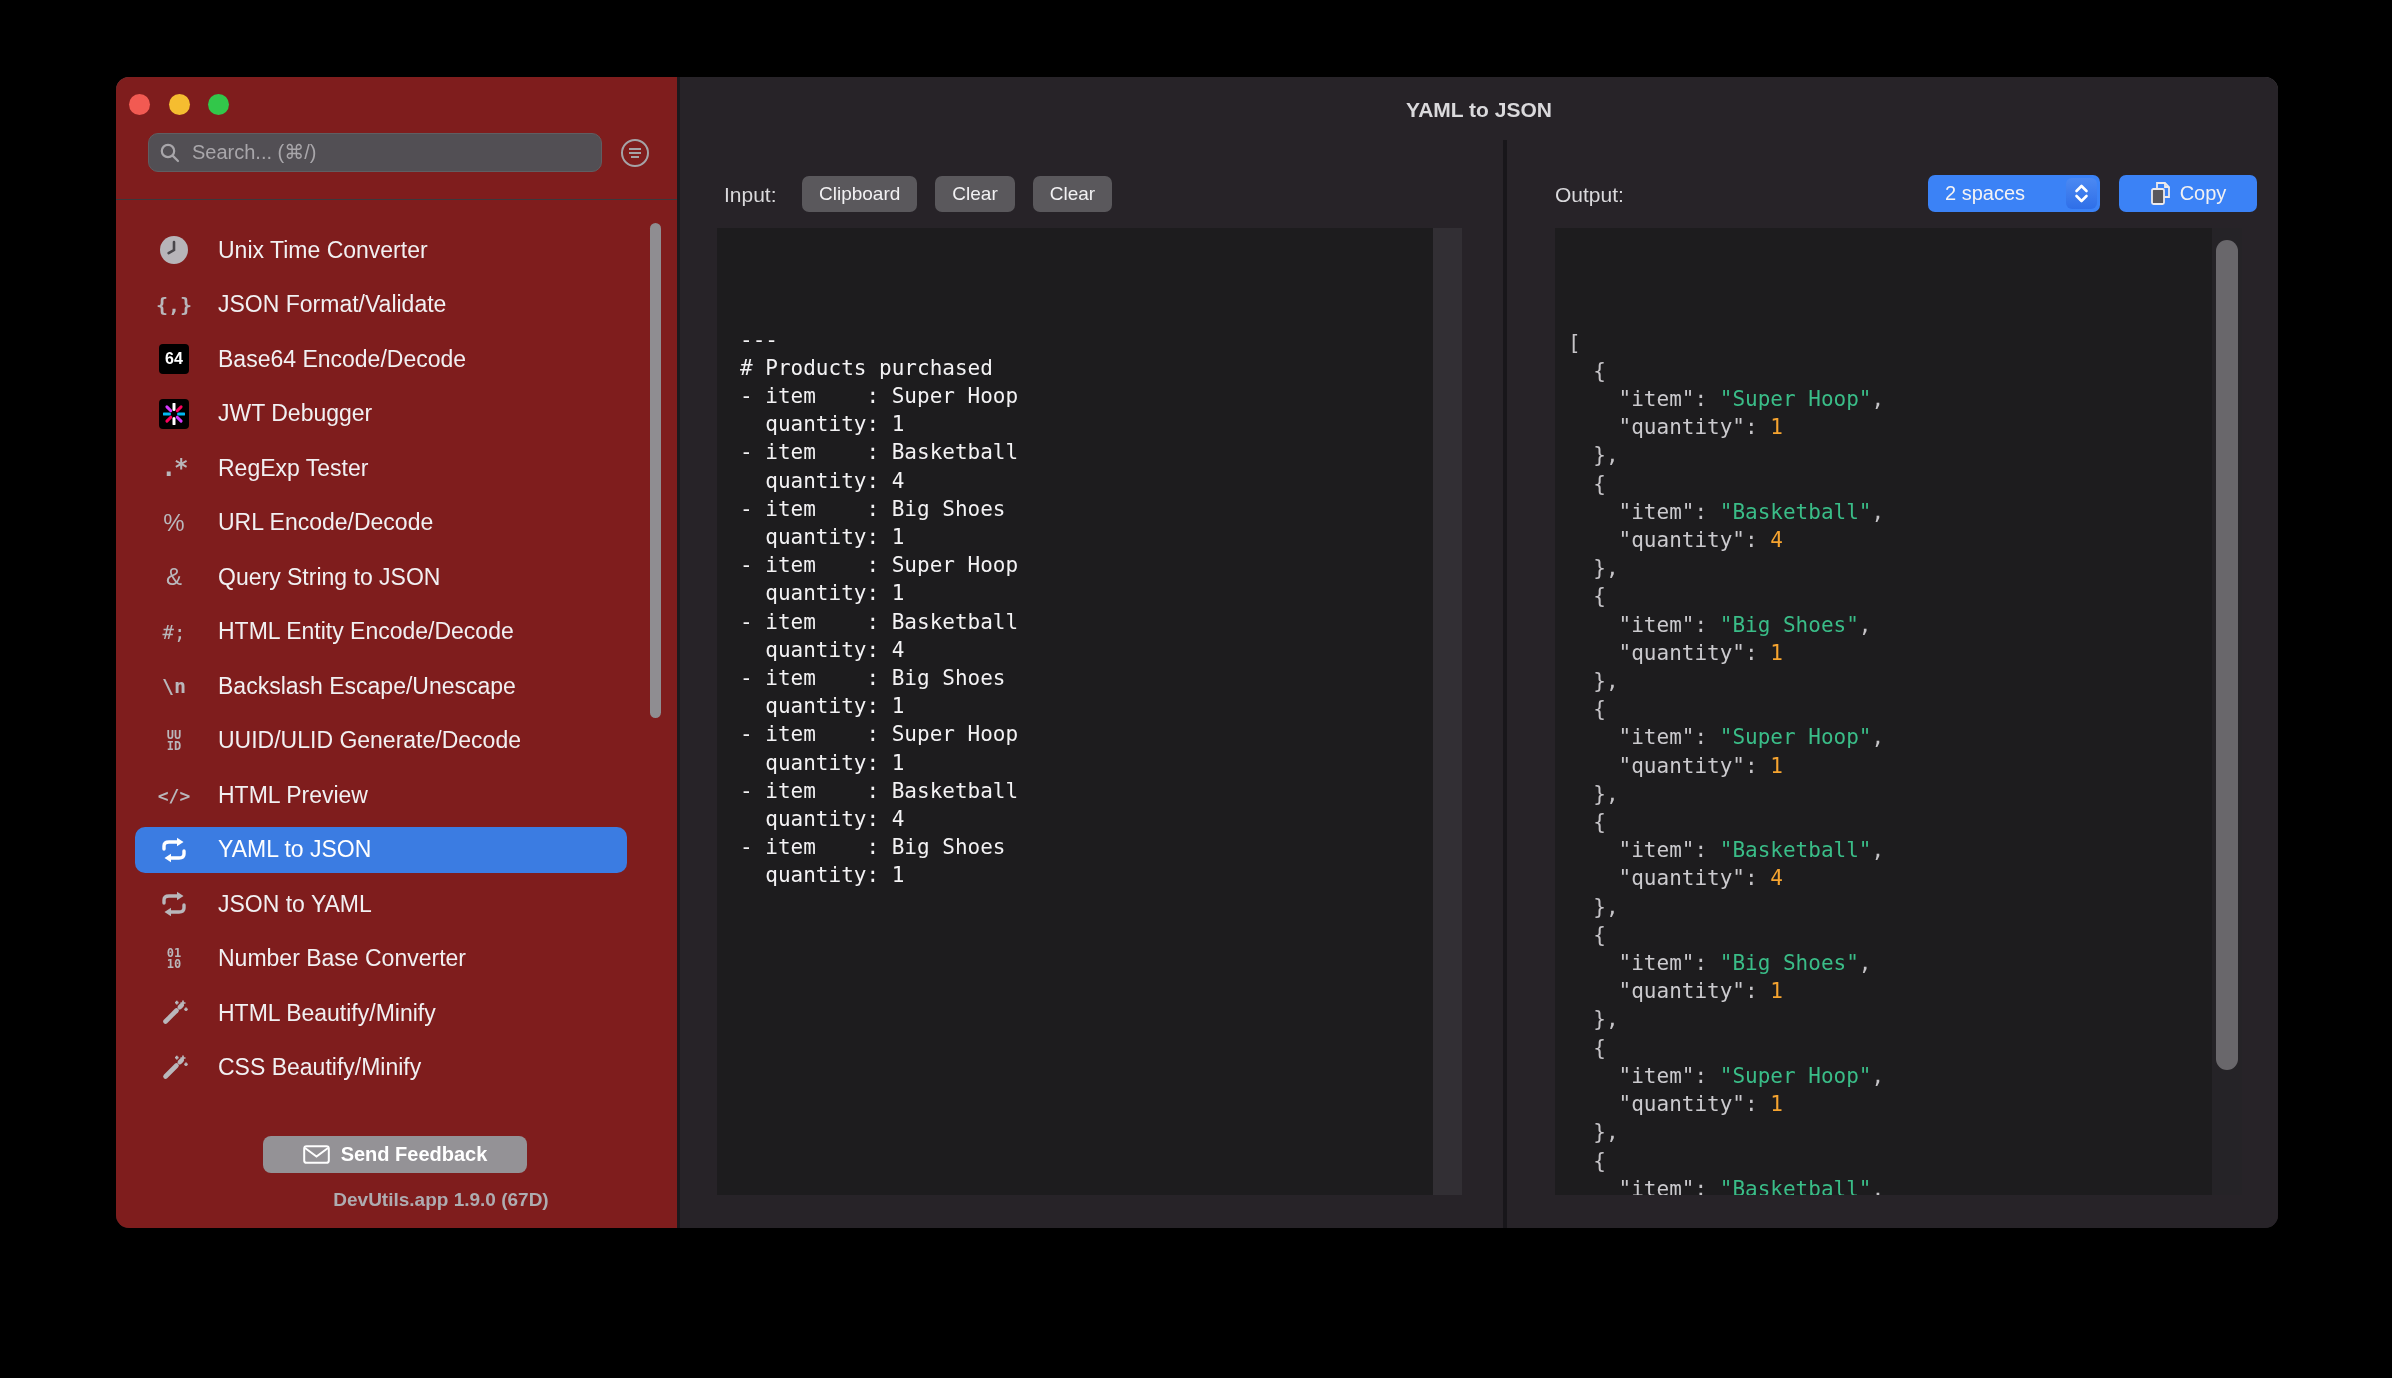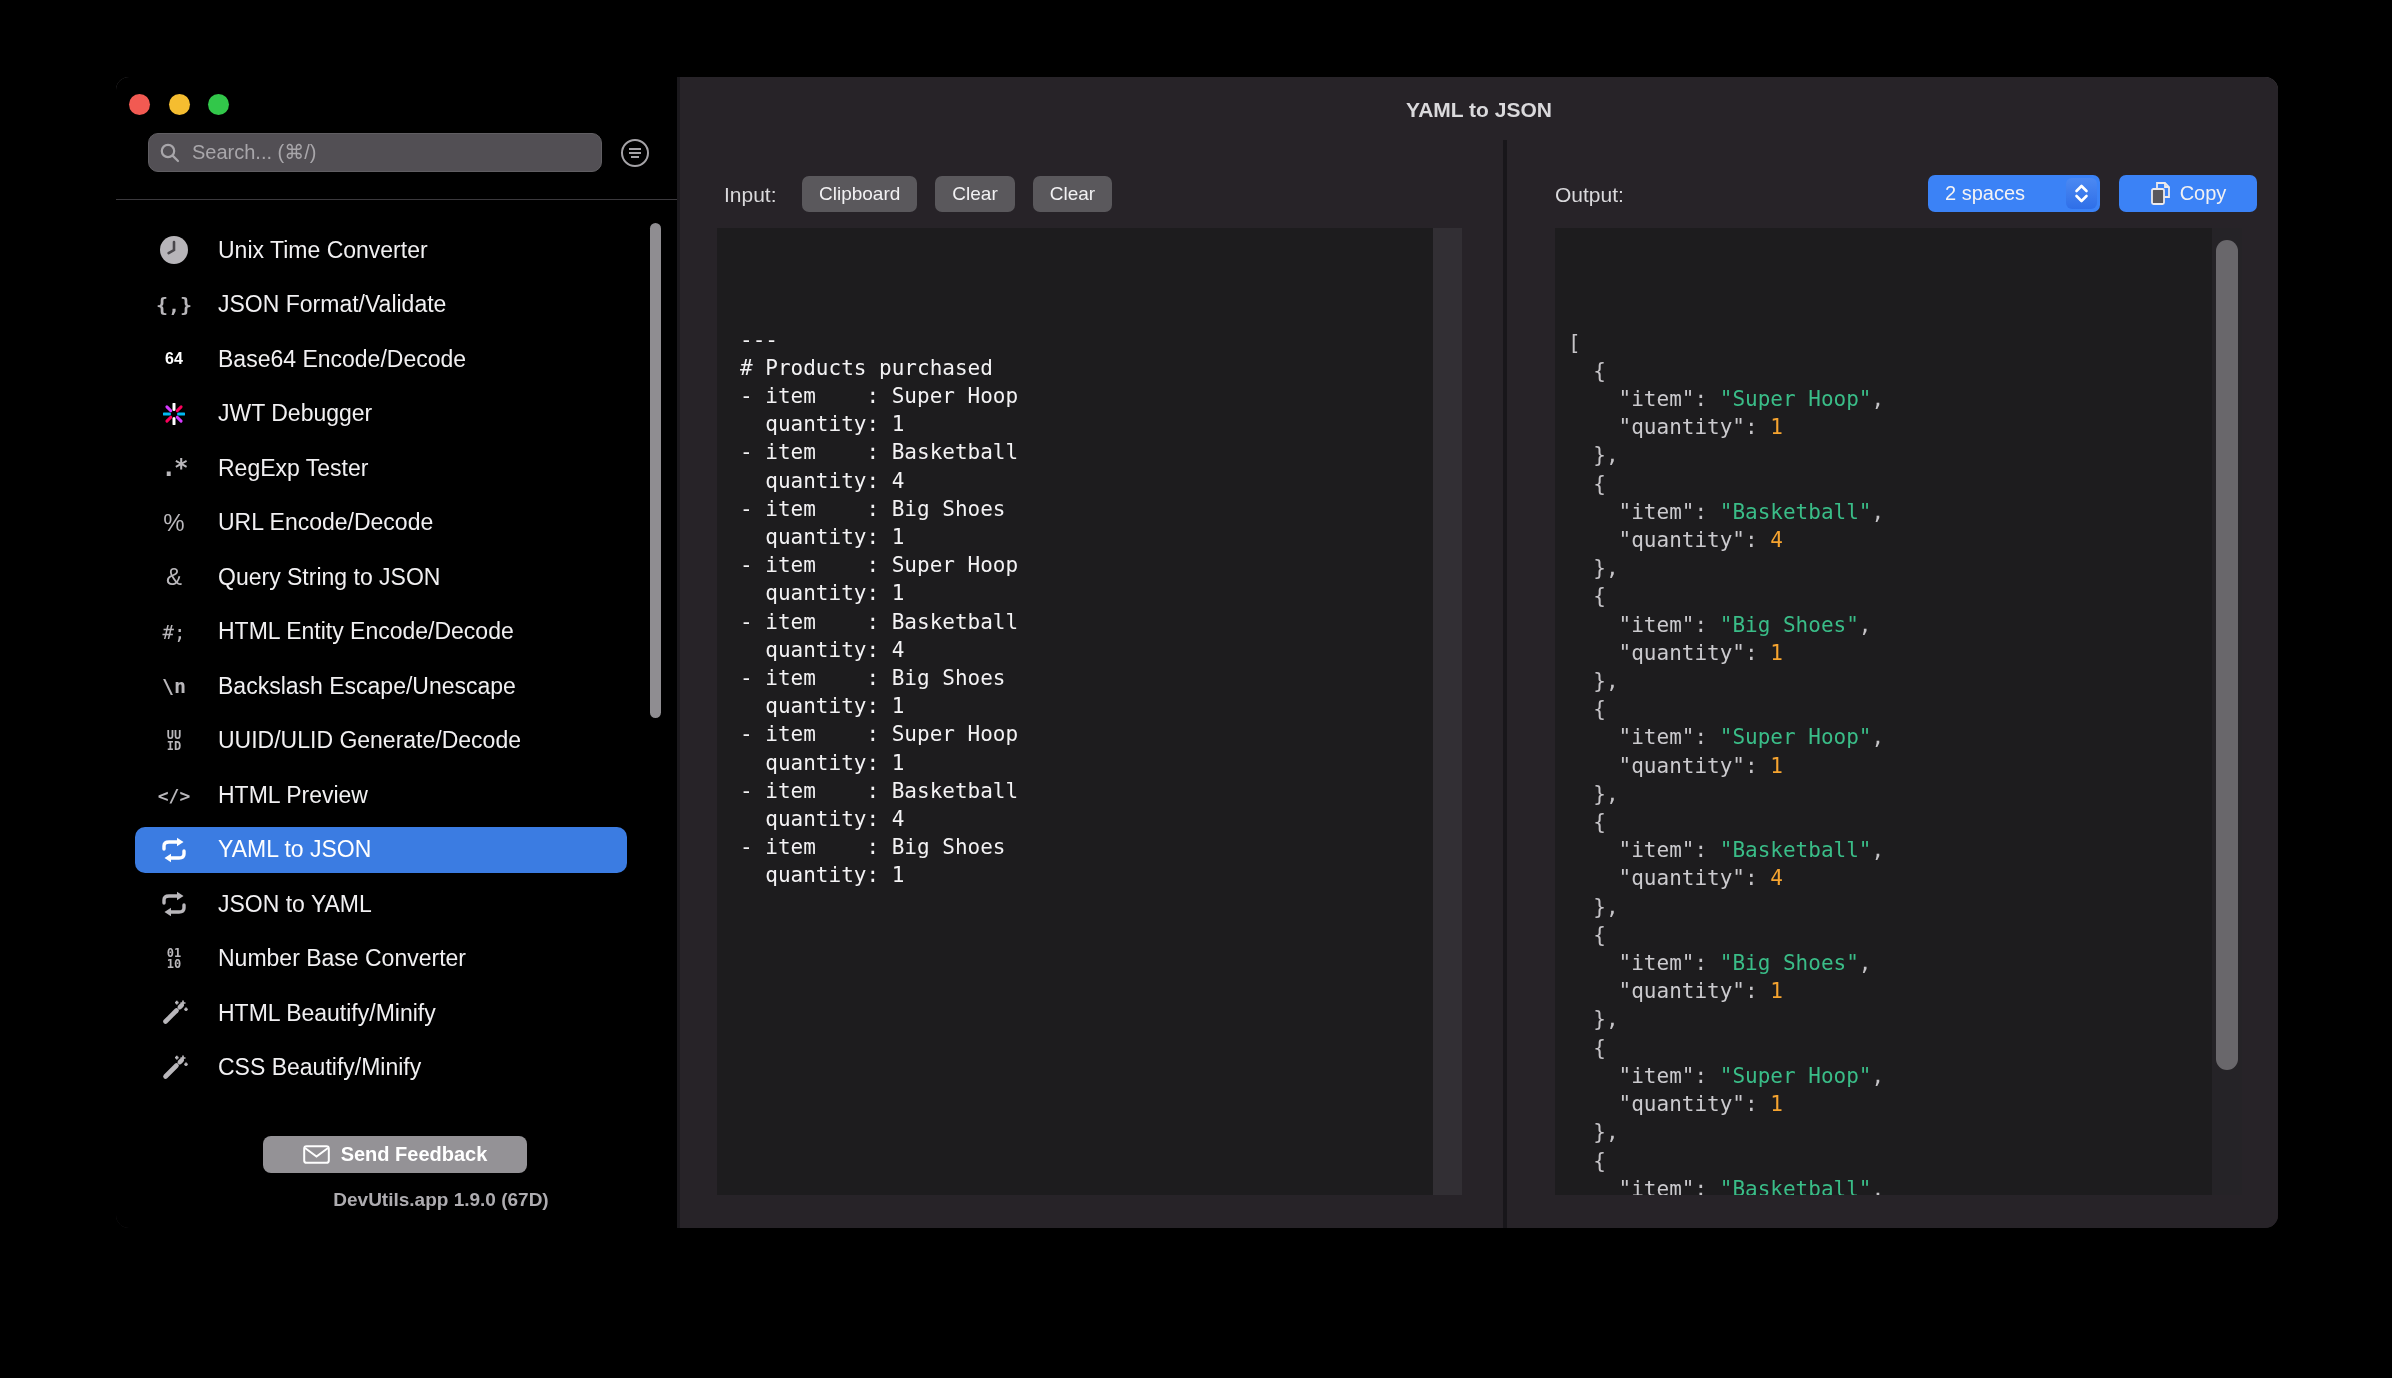--- a/index.html
+++ b/index.html
@@ -1,37 +1,37 @@
 <!DOCTYPE html>
 <html><head>
 <meta charset="utf-8">
 <style>
   html,body{margin:0;padding:0;background:#000;}
   body{width:2392px;height:1378px;position:relative;font-family:"Liberation Sans",sans-serif;overflow:hidden;}
   .window{position:absolute;left:116px;top:77px;width:2162px;height:1151px;border-radius:13px;overflow:hidden;
           background:#272328;display:flex;box-shadow:inset 0 2px 0 rgba(255,255,255,.22);}
   
-  .sidebar{width:561px;flex-shrink:0;background:#000000;position:relative;}
+  .sidebar{width:561px;flex-shrink:0;background:#7f1d1d;position:relative;}
   .traffic{position:absolute;top:17px;width:21px;height:21px;border-radius:50%;}
   .t-red{left:13px;background:#f25a52;}
   .t-yellow{left:53px;background:#f5bd30;}
   .t-green{left:92px;background:#32c74a;}
   .search-field{position:absolute;left:32px;top:56px;width:454px;height:39px;border-radius:10px;background:#524f54;
                 border:1px solid #605e62;box-sizing:border-box;display:flex;align-items:center;padding:0 10px;gap:9px;}
   .search-field input{flex:1;background:transparent;border:none;outline:none;color:#a8a6aa;font-size:20px;font-family:"Liberation Sans",sans-serif;}
   .search-field input::placeholder{color:#a8a6aa;}
   .menu-circle{position:absolute;left:504px;top:61px;width:30px;height:30px;}
   .header-divider{position:absolute;left:0;right:0;top:122px;height:1px;background:#3b393d;}
   .nav{position:absolute;left:0;right:0;top:146px;}
   .nav-item{height:54.5px;display:flex;align-items:center;padding-left:36px;position:relative;cursor:default;}
   .sel-pill{position:absolute;left:19px;right:50px;top:4px;bottom:4px;border-radius:10px;background:#3b7ce2;z-index:0;}
   .nav-icon{width:44px;display:flex;align-items:center;justify-content:center;margin-right:22px;z-index:1;color:#b9b7bb;}
   .nav-label{font-size:23px;color:#f1f0f2;z-index:1;white-space:nowrap;}
   .nav-item.selected .nav-label{color:#fff;font-weight:500;}
-  .icon-badge{display:flex;align-items:center;justify-content:center;width:30px;height:30px;border-radius:10px;background:#000;}
+  .icon-badge{display:flex;align-items:center;justify-content:center;width:30px;height:30px;border-radius:4px;background:#000;}
   .tiny2{font:700 12px/11px "DejaVu Sans Mono",monospace;color:#b9b7bb;text-align:center;}
   .side-scrollbar{position:absolute;left:534px;top:146px;width:11px;height:495px;border-radius:6px;background:#8f8d91;}
   .feedback-btn{position:absolute;left:147px;top:1059px;width:264px;height:37px;border-radius:8px;background:#949296;
                 display:flex;align-items:center;justify-content:center;gap:11px;color:#fff;font-size:20px;font-weight:600;z-index:5;}
   .version{position:absolute;left:0;top:1112px;width:650px;text-align:center;color:#aeacb0;font-size:19px;font-weight:700;}
   .sidebar-main-divider{width:3px;background:#1b191d;flex-shrink:0;}
   
   .main{flex:1;position:relative;background:#272328;}
   .titlebar{height:66px;display:flex;align-items:center;justify-content:center;}
   .title{font-size:21px;font-weight:600;color:#dad9dc;}

